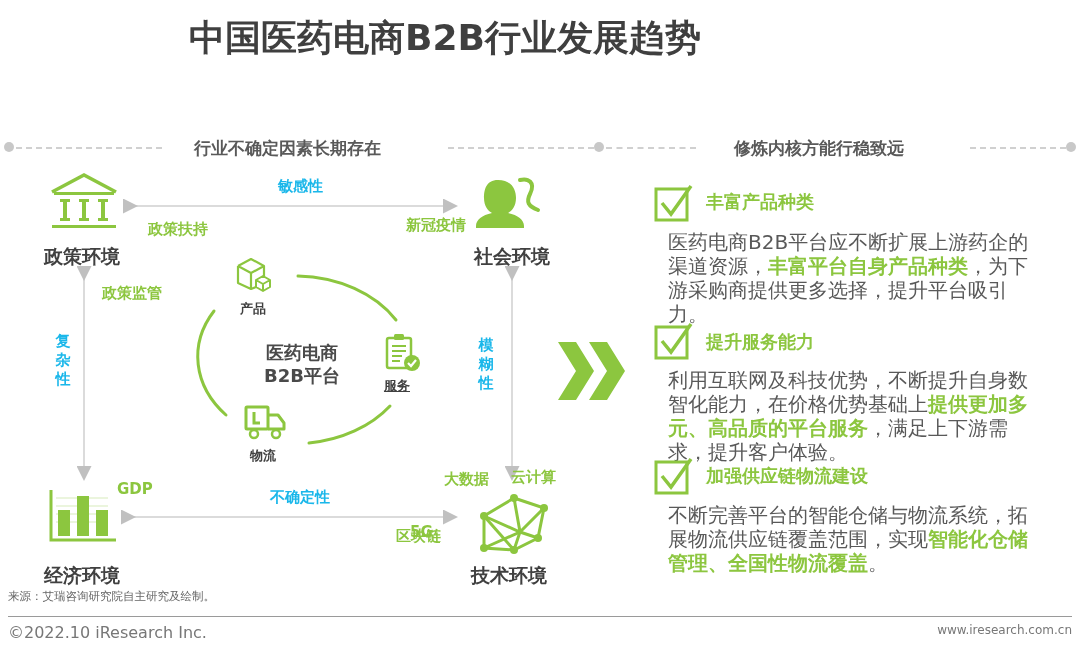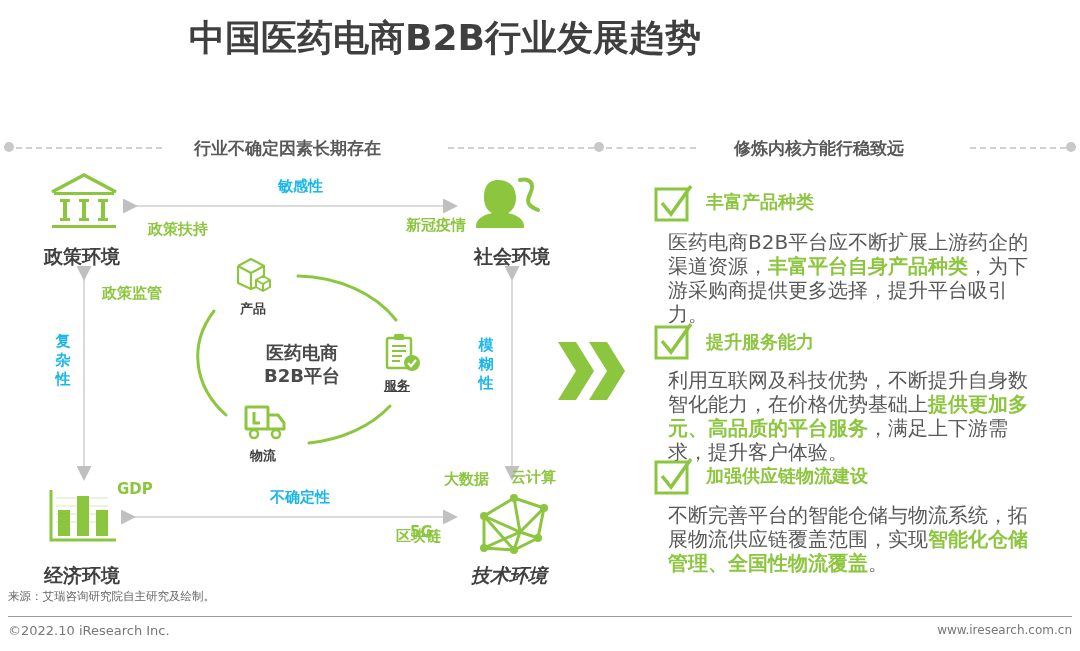--- a/index.html
+++ b/index.html
@@ -19,21 +19,21 @@
   .blue-vert { font-size: 15px; font-weight: bold; color: #1ab7ea; width: 18px; line-height: 19px; text-align: center; }
   .small-dark { font-size: 13px; font-weight: bold; color: #404040; white-space: nowrap; }
   .center-label { font-size: 18px; font-weight: bold; color: #4a4a4a; text-align: center; line-height: 23px; }
 
   .card-title { font-size: 18px; font-weight: bold; color: #8cc63f; white-space: nowrap; }
   .card-body { font-size: 20px; color: #595959; line-height: 24px; width: 370px; }
   .card-body .hl { color: #8cc63f; font-weight: bold; }
 
   .source { font-size: 11.5px; color: #666; top: 589px; left: 8px; white-space: nowrap; }
   .footer-line { left: 8px; width: 1064px; top: 616px; height: 0; border-top: 1.5px solid #9a9a9a; }
-  .footer-left { left: 8px; top: 623px; font-size: 13px; color: #777; }
+  .footer-left { left: 8px; top: 623px; font-size: 16px; color: #777; }
   .footer-right { right: 8px; top: 623px; font-size: 12px; color: #777; }
 </style>
 </head>
 <body>
 
 <div class="abs title">中国医药电商B2B行业发展趋势</div>
 
 <div class="abs dot" style="left:4px;"></div>
 <div class="abs dash" style="left:16px; width:146px;"></div>
 <div class="abs section-head" style="left:194px;">行业不确定因素长期存在</div>
@@ -164,21 +164,21 @@
       <circle cx="68" cy="14" r="4"></circle>
     <circle cx="62" cy="44" r="4"></circle>
       <circle cx="38" cy="56" r="4"></circle>
       <circle cx="8" cy="54" r="4"></circle>
   </g>
 </svg>
 <div class="abs green-label" style="left:444px; top:470px;">大数据</div>
 <div class="abs green-label" style="left:504px; top:468px;margin-left:7px;">云计算</div>
 <div class="abs green-label" style="left:410px; top:492px;margin-top:31px;">5G</div>
 <div class="abs green-label" style="left:396px; top:527px;">区块链</div>
-<div class="abs env-label" style="left:471px; top:563px;font-style:italic;">技术环境</div>
+<div class="abs env-label" style="left:471px; top:563px;">技术环境</div>
 
 <svg class="abs" style="left:556px; top:340px;" width="72" height="62" viewBox="0 0 72 62">
   <path d="M2 2 L20 2 L38 31 L20 60 L2 60 L20 31 Z" fill="#8cc63f"></path>
   <path d="M33 2 L51 2 L69 31 L51 60 L33 60 L51 31 Z" fill="#8cc63f"></path>
 </svg>
 
 <div class="abs" style="left:654px; top:184px;">
   <svg width="40" height="38" viewBox="0 0 40 38">
     <rect x="2" y="5" width="31" height="31" fill="none" stroke="#8cc63f" stroke-width="3"></rect>
     <path d="M8 19 L17 30 L37 2" fill="none" stroke="#8cc63f" stroke-width="3.5"></path>

